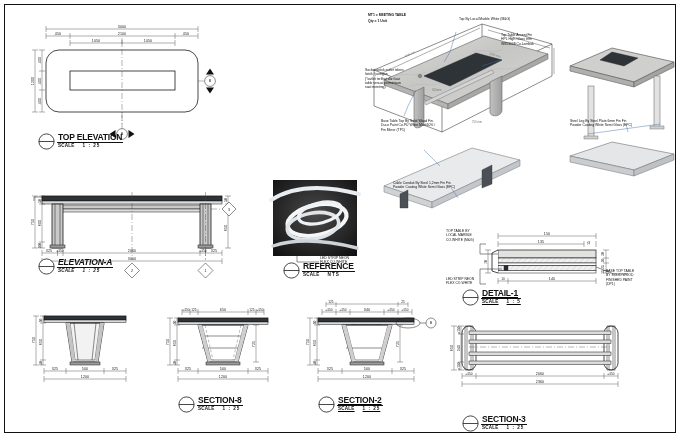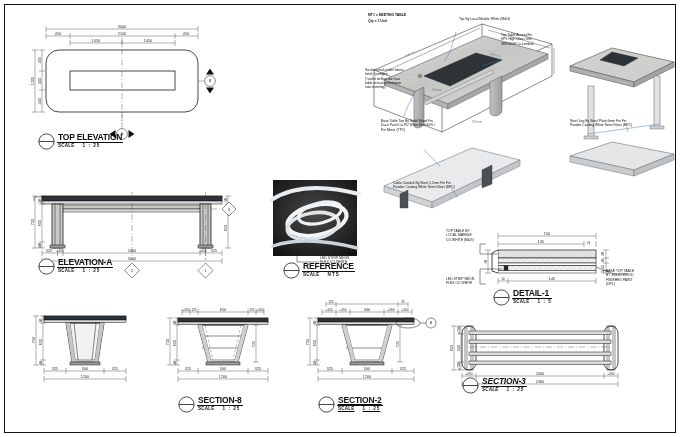--- a/index.html
+++ b/index.html
@@ -196,21 +196,21 @@
         <text class="dtxt" x="118" y="90" text-anchor="middle">2</text>
       </g>
       <g>
         <line x1="197" y1="27" x2="208" y2="27" class="cl"></line>
         <path d="M215 20 L222 27 L215 34 L208 27 Z" class="ln thin fillWhite"></path>
         <text class="dtxt" x="215" y="28.5" text-anchor="middle">3</text>
       </g>
     </svg>
   </div>
 
-  <div class="vtitle" style="left:38px;top:258px;">
+  <div class="vtitle" style="left:38px;top:258px;font-style:italic;">
     <div class="bub">
       <svg width="17" height="17" viewBox="0 0 17 17">
           <circle cx="8.5" cy="8.5" r="7.6" class="ln med fillWhite"></circle>
           <line x1="0.9" y1="8.5" x2="16.1" y2="8.5" class="ln med"></line>
         </svg>
     </div>
     <div class="txts">
       <div class="nm">ELEVATION-A</div>
       <div class="sc">
         <span>SCALE</span>
@@ -447,21 +447,21 @@
   <div class="anno" style="left:446px;top:229px;line-height:4.3px;">TOP TABLE BY
 LOCAL MARBLE
 CO.WHITE (M&amp;G)</div>
   <div class="anno" style="left:446px;top:277px;line-height:4.3px;">LED STRIP NEON
 FLEX CO.WHITE</div>
   <div class="anno" style="left:606px;top:269px;line-height:4.3px;">BASE TOP TABLE
 BY SOLID WOOD
 FINISHED PAINT
 (DP1)</div>
 
-  <div class="vtitle" style="left:493px;top:289px;">
+  <div class="vtitle" style="left:462px;top:289px;text-decoration:underline;">
     <div class="bub">
       <svg width="17" height="17" viewBox="0 0 17 17">
           <circle cx="8.5" cy="8.5" r="7.6" class="ln med fillWhite"></circle>
           <line x1="0.9" y1="8.5" x2="16.1" y2="8.5" class="ln med"></line>
         </svg>
     </div>
     <div class="txts">
       <div class="nm">DETAIL-1</div>
       <div class="sc">
         <span>SCALE</span>
@@ -723,21 +723,21 @@
       <line x1="178" y1="55" x2="178" y2="61" class="dim"></line>
       <text class="dtxt3" x="29" y="56.5" text-anchor="middle">⌀150</text>
       <text class="dtxt" x="100" y="56.5" text-anchor="middle">2060</text>
       <text class="dtxt3" x="171" y="56.5" text-anchor="middle">⌀150</text>
       <line x1="22" y1="66" x2="178" y2="66" class="dim"></line>
       <line x1="22" y1="63" x2="22" y2="69" class="dim"></line>
       <line x1="178" y1="63" x2="178" y2="69" class="dim"></line>
       <text class="dtxt" x="100" y="64.5" text-anchor="middle">2360</text>
     </svg>
   </div>
-  <div class="vtitle" style="left:462px;top:377px;font-style:italic;">
+  <div class="vtitle" style="left:462px;top:415px;">
     <div class="bub">
       <svg width="17" height="17" viewBox="0 0 17 17">
           <circle cx="8.5" cy="8.5" r="7.6" class="ln med fillWhite"></circle>
           <line x1="0.9" y1="8.5" x2="16.1" y2="8.5" class="ln med"></line>
         </svg>
     </div>
     <div class="txts">
       <div class="nm">SECTION-3</div>
       <div class="sc">
         <span>SCALE</span>

